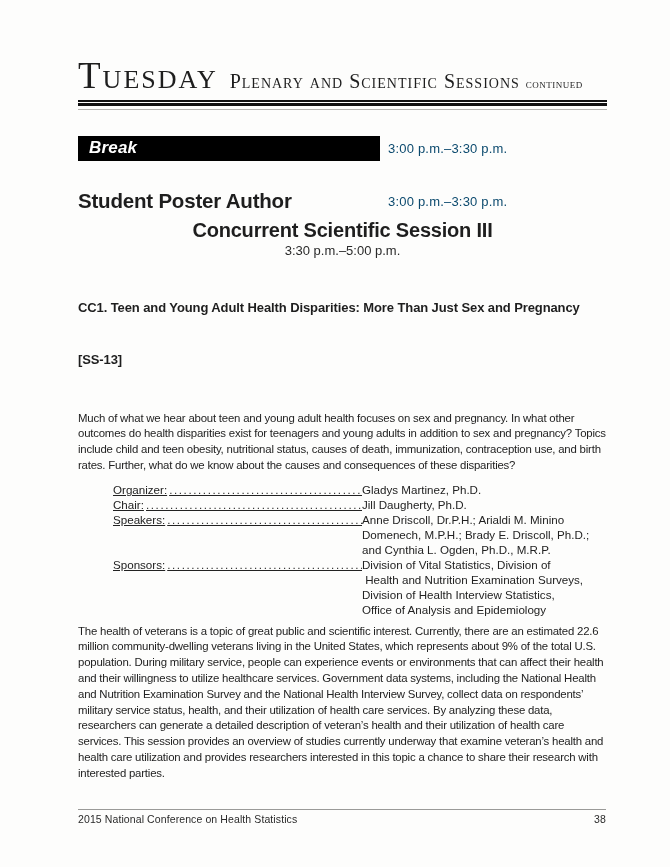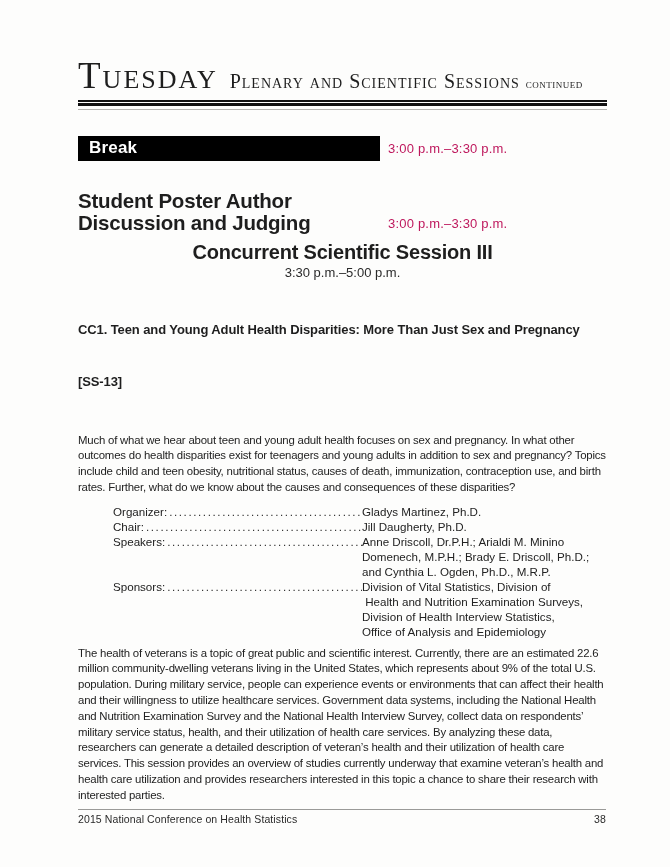--- a/index.html
+++ b/index.html
@@ -33,22 +33,22 @@
   .rule-a { height: 1.5px; background: #111; }
   .rule-b { height: 3px; background: #111; margin-top: 1.5px; }
   .rule-c { height: 1px; background: #b3b3b0; margin-top: 2.5px; }
 
   
   .break-row { margin-top: 26px; display: flex; align-items: center; }
   .break-bar {
     width: 302px; height: 25px; background: #000;
     display: flex; align-items: center; padding-left: 11px;
   }
-  .break-label { color: #fff; font-weight: bold; font-size: 17px; letter-spacing: 0.2px; }
-  .time-text { font-size: 13px; color: #be185d; letter-spacing: 0.2px; }
+  .break-label { color: #fff; font-weight: bold; font-size: 17px; letter-spacing: 0.2px; font-style: italic; }
+  .time-text { font-size: 13px; color: #0c4a6e; letter-spacing: 0.2px; }
   .break-row .time-text { margin-left: 8px; }
 
   
   .student-row { margin-top: 29px; display: flex; align-items: flex-end; }
   .student-titles { width: 310px; }
   .big-title { font-weight: bold; font-size: 20.5px; line-height: 22px; letter-spacing: -0.2px; }
   .student-row .time-text { margin-bottom: 3px; }
 
   
   .concurrent { margin-top: 6px; text-align: center; }
@@ -59,21 +59,21 @@
   .cc-heading { font-weight: bold; font-size: 13px; line-height: 17.5px; letter-spacing: -0.1px; white-space: pre-wrap; }
   .cc1-heading { margin-top: 5px; }
   .cc2-heading { margin-top: 8px; }
   .session-desc {
     margin-top: 7px;
     font-size: 11.4px; line-height: 15.8px; letter-spacing: -0.2px;
     color: #222;
   }
   .roles { margin-top: 8px; }
   .role-row { display: flex; padding-left: 35px; font-size: 11.6px; line-height: 15px; color: #222; }
-  .role-left { width: 249px; display: flex; flex: none; overflow: hidden; }
+  .role-left { width: 249px; display: flex; flex: none; overflow: hidden; text-decoration: underline; }
   .role-label { white-space: nowrap; }
   .dots { flex: 1; overflow: hidden; white-space: nowrap; margin-left: 2px; }
   .dots::after {
     content: "....................................................................................................";
     letter-spacing: 1.6px; color: #2a2a2a;
   }
   .role-value { flex: 1; }
   .role-line { white-space: pre-wrap; }
 
   
@@ -101,21 +101,20 @@
     <div class="break-row">
       <div class="break-bar">
         <span class="break-label">Break</span>
       </div>
       <span class="time-text">3:00 p.m.–3:30 p.m.</span>
     </div>
 
     <div class="student-row">
       <div class="student-titles">
         <div class="big-title">Student Poster Author</div>
-        <div class="big-title">Discussion and Judging</div>
       </div>
       <span class="time-text">3:00 p.m.–3:30 p.m.</span>
     </div>
 
     <div class="concurrent">
       <div class="concurrent-title">Concurrent Scientific Session III</div>
       <div class="concurrent-time">3:30 p.m.–5:00 p.m.</div>
     </div>
 
     <div class="cc-heading cc1-heading">

